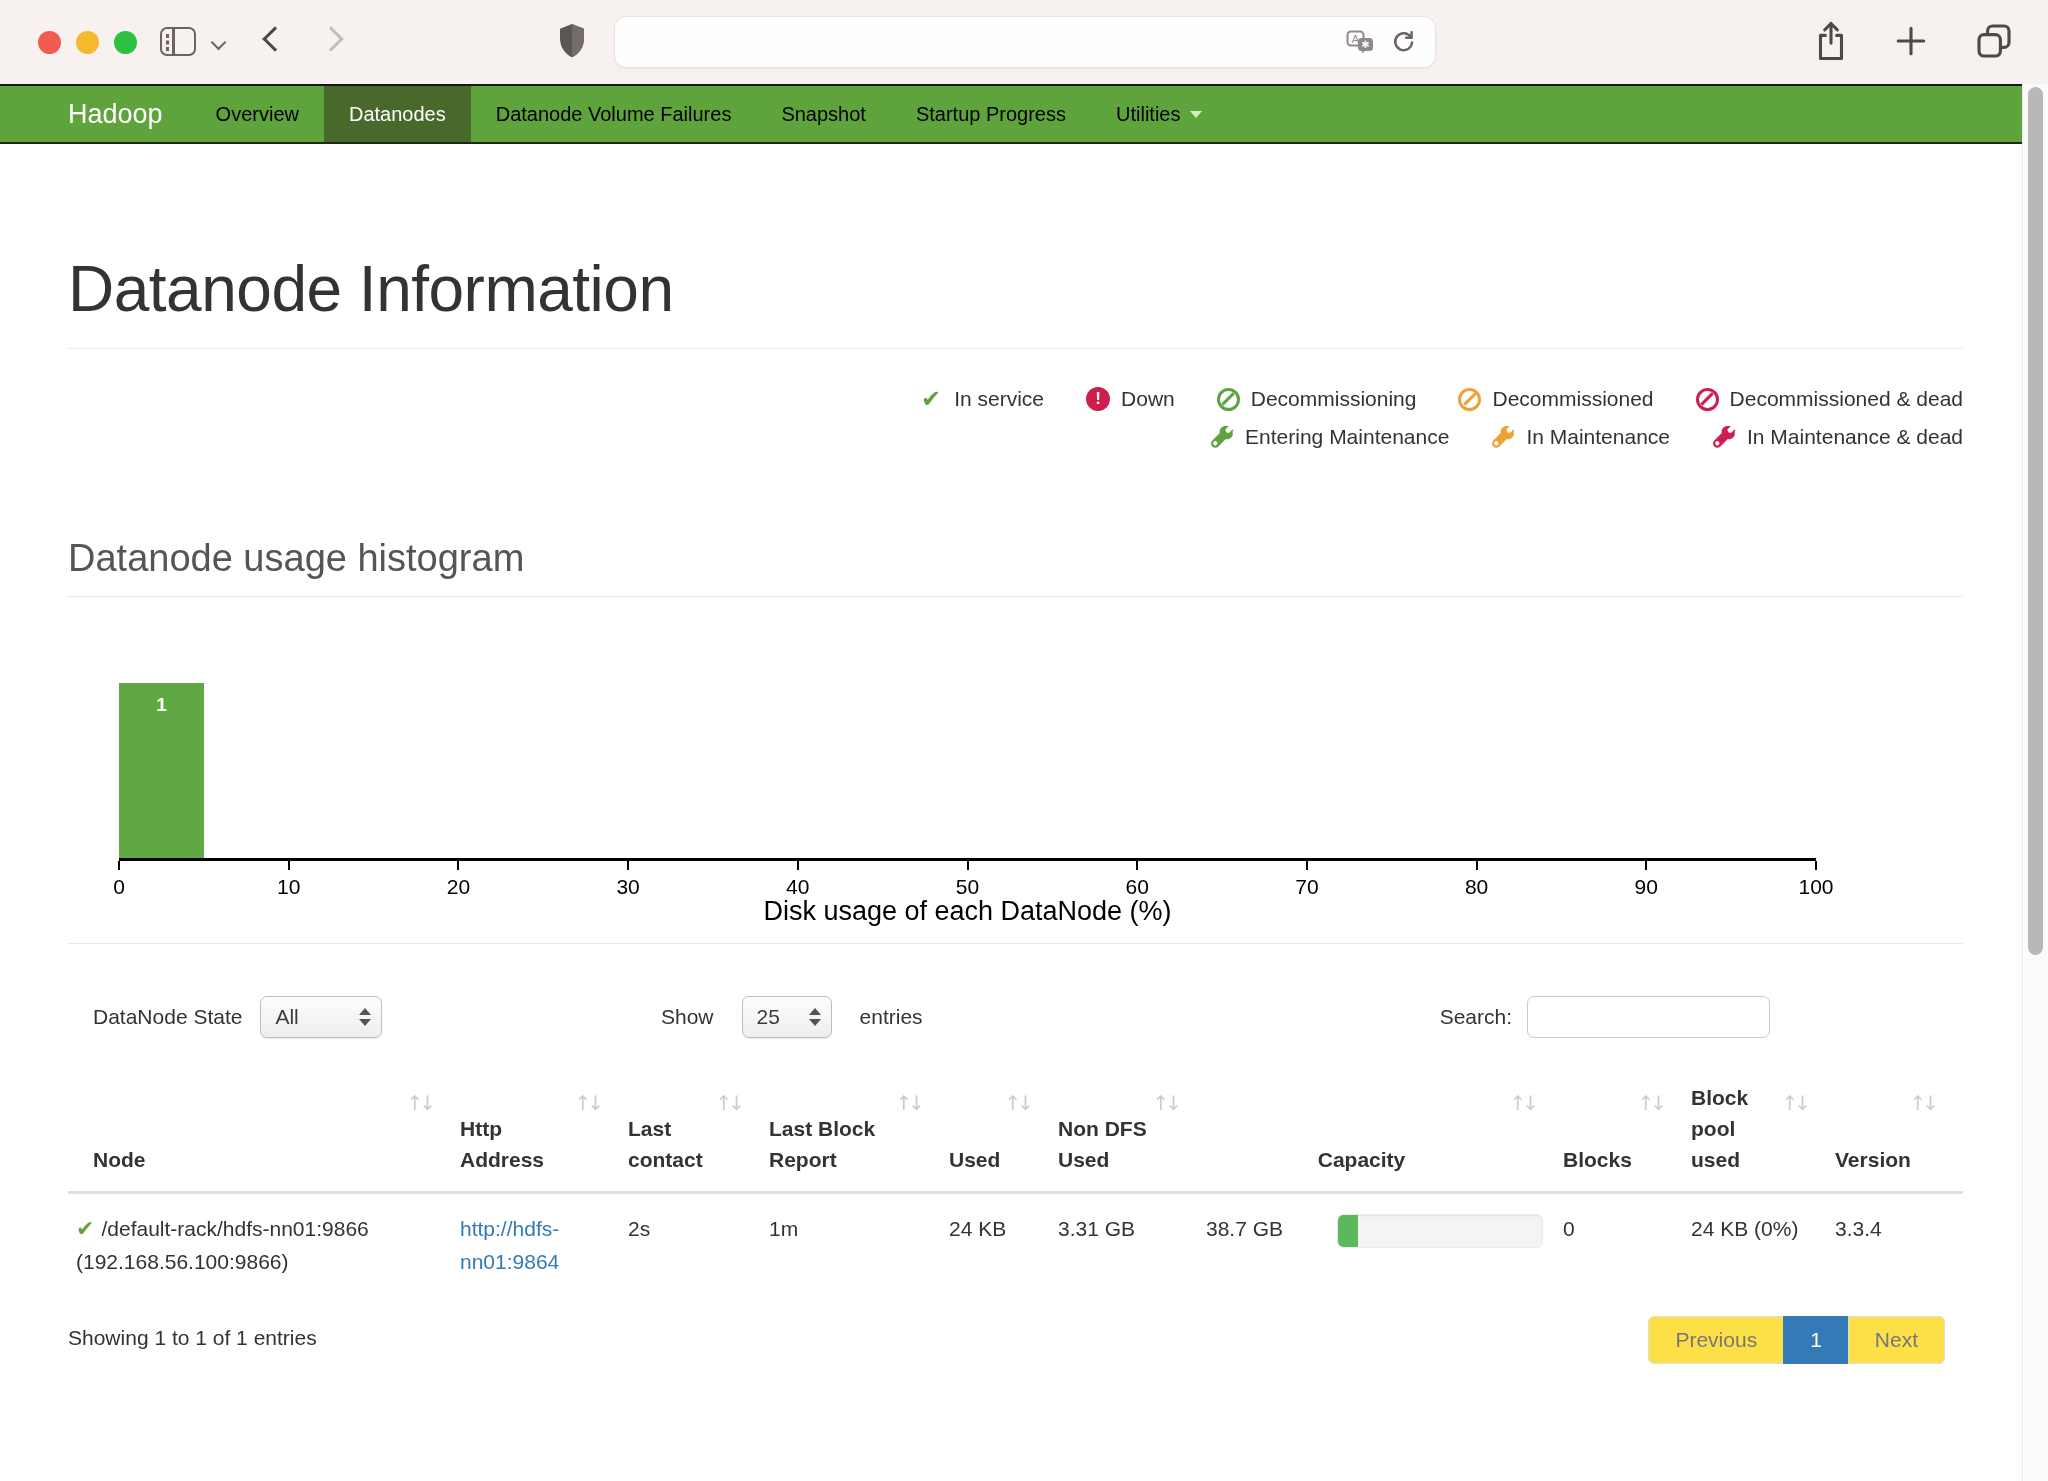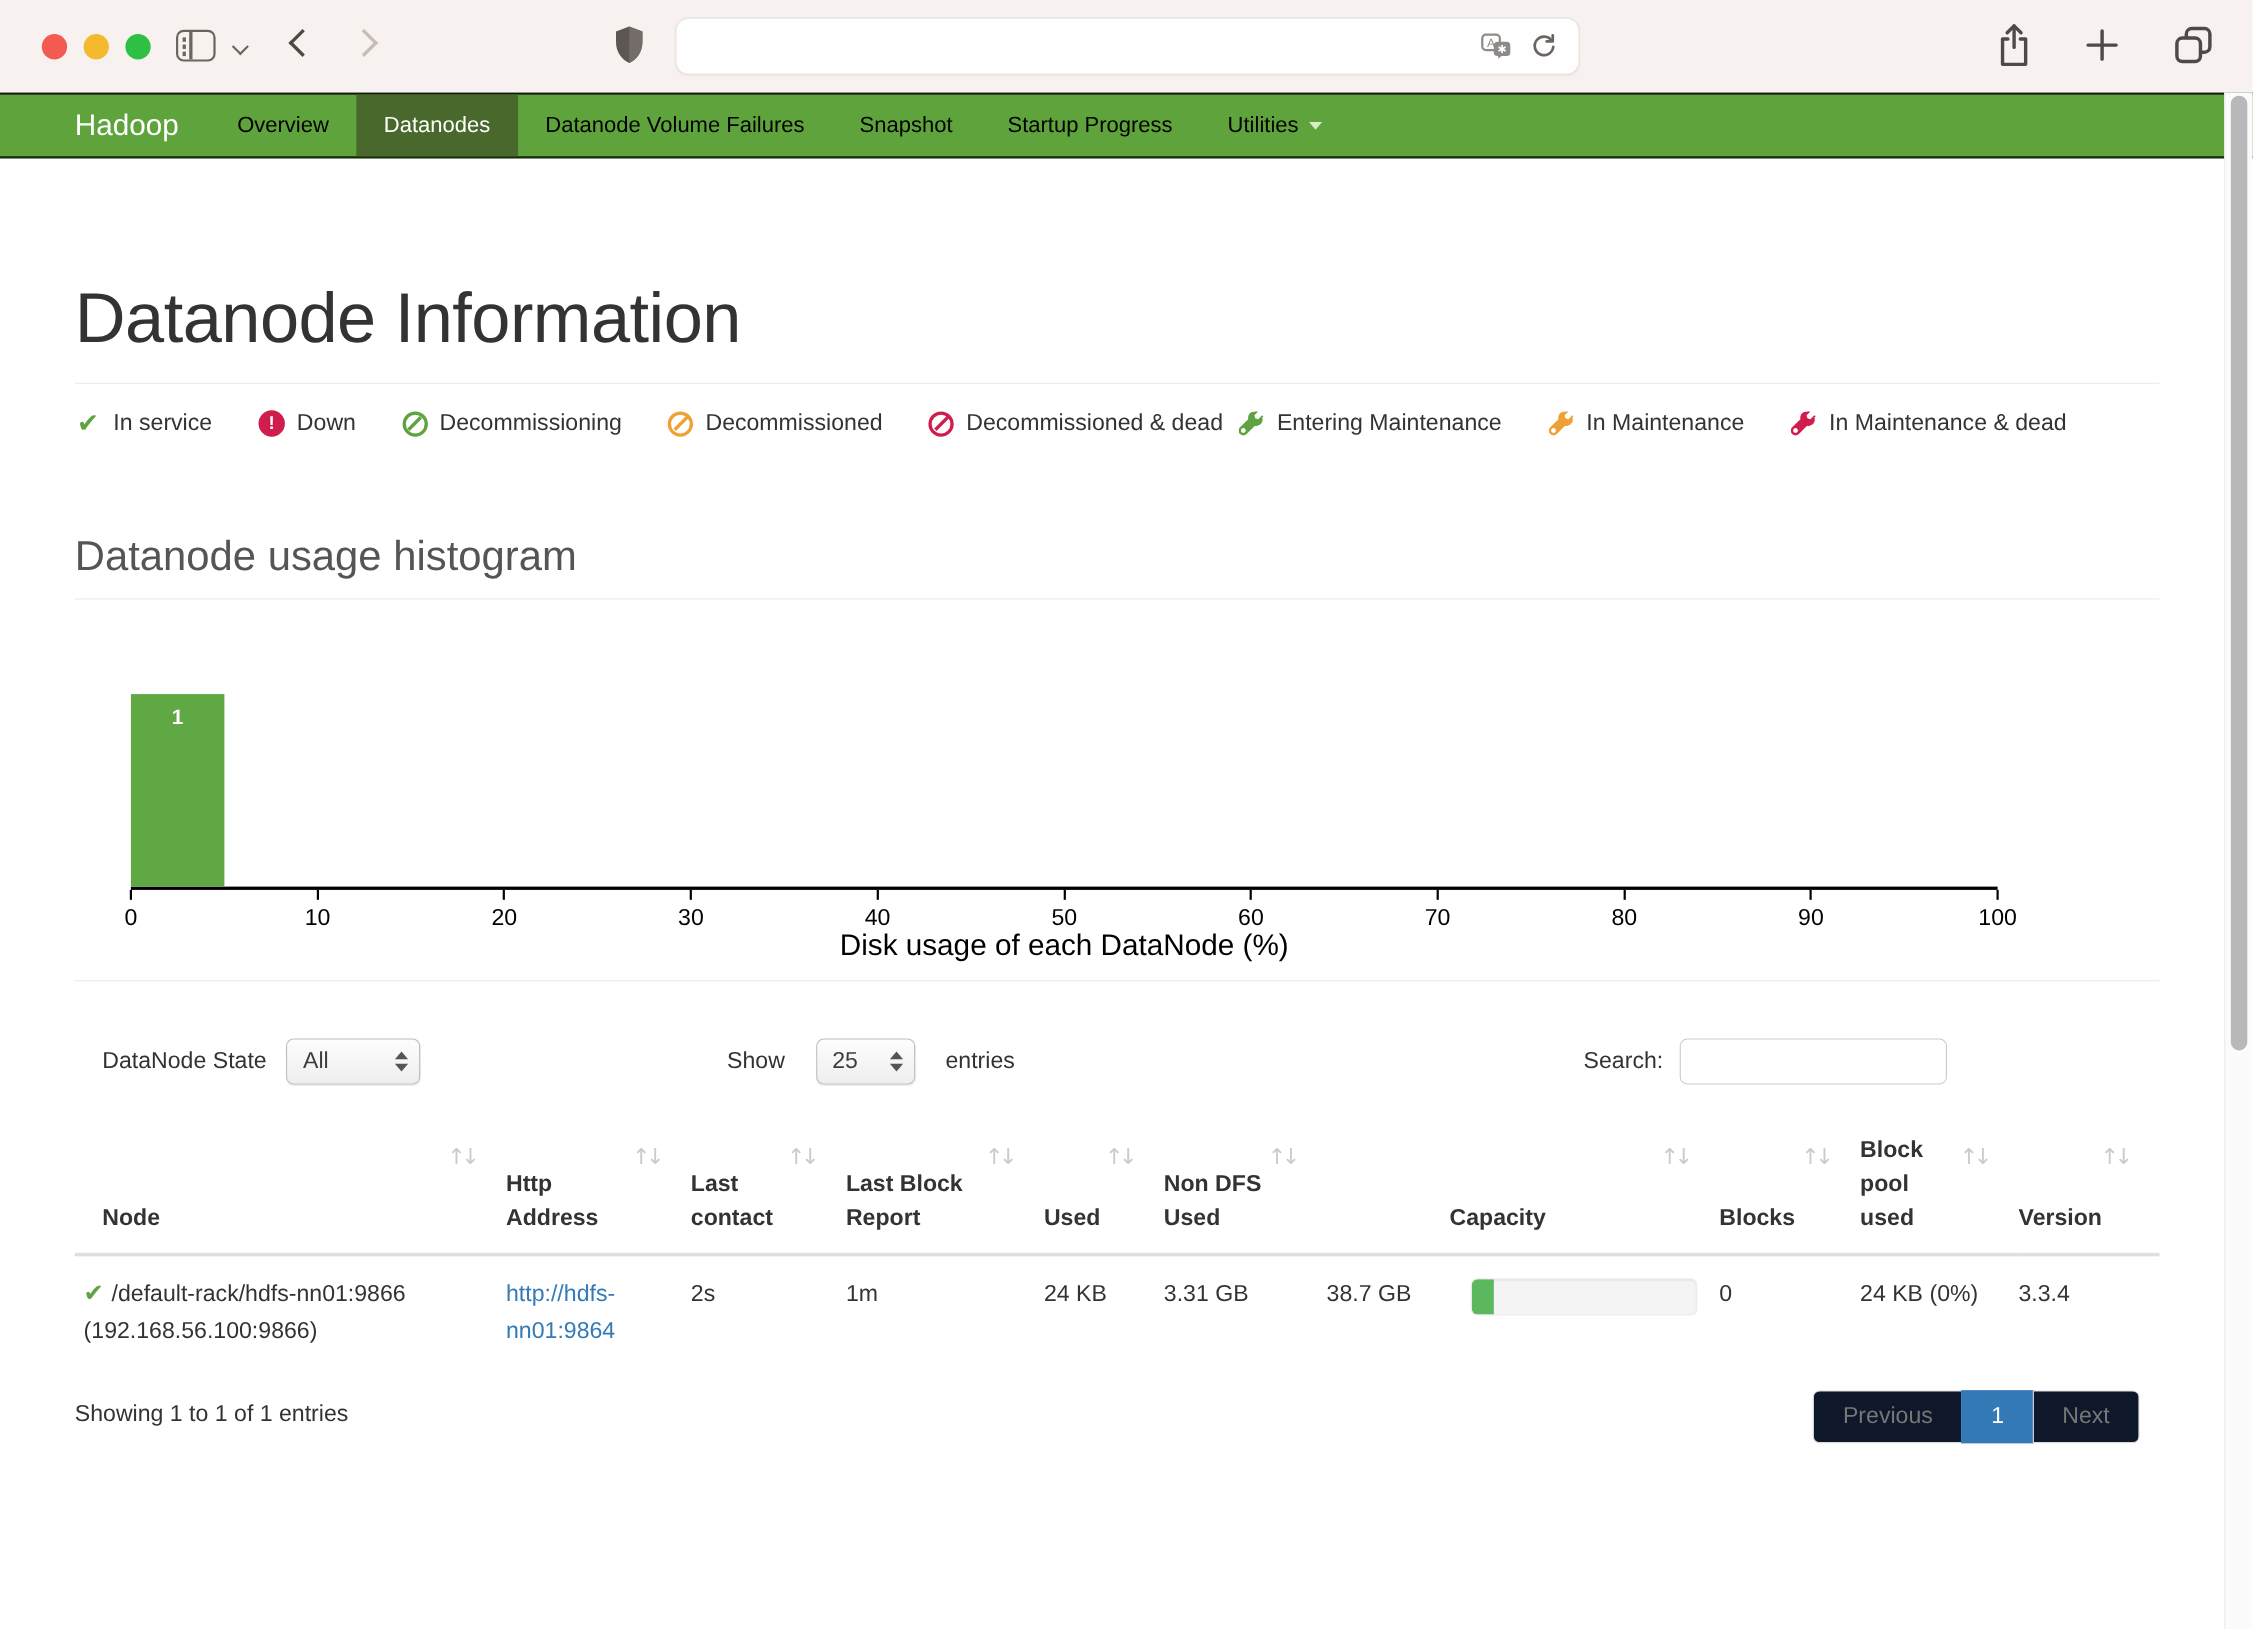--- a/index.html
+++ b/index.html
@@ -47,21 +47,21 @@
     border-left:6px solid transparent; border-right:6px solid transparent; border-top:7px solid #d8ecc5; }
 
   
   .content { padding:0 85px 0 68px; color:#333; }
   .page-header { margin-top:108px; padding-bottom:22px; border-bottom:1px solid #ececec; }
   h1 { font-size:64px; font-weight:500; color:#333; letter-spacing:-0.5px; }
   h2 { font-size:38px; font-weight:500; color:#555; }
   hr { border:0; border-top:1px solid #e9e9e9; margin:16px 0 0 0; }
 
   
-  .legend { margin-top:24px; display:flex; align-items:flex-end; gap:14px; font-size:21px; color:#333; }
+  .legend { margin-top:38px; display:flex; flex-direction:column; align-items:flex-end; gap:14px; font-size:21px; color:#333; }
   .legend-row { display:flex; gap:42px; align-items:center; }
   .legend-item { display:flex; gap:11px; align-items:center; }
   .ic { display:inline-flex; align-items:center; justify-content:center; width:24px; height:24px; }
   .ic-check::before { content:"✔"; font-family:"DejaVu Sans",sans-serif; font-size:24px; line-height:24px; }
   .ic-excl { border-radius:50%; background:currentColor; }
   .ic-excl::before { content:"!"; color:#fff; font-weight:bold; font-size:17px; line-height:22px; }
   .ic-ban { position:relative; width:23px; height:23px; border:3px solid currentColor; border-radius:50%; }
   .ic-ban::before { content:""; position:absolute; left:50%; top:50%; width:3px; height:16px;
     background:currentColor; transform:translate(-50%,-50%) rotate(45deg); }
   .lg-green  { color:#5fa341; }
@@ -117,21 +117,21 @@
   .cap-cell { display:flex; align-items:flex-start; }
   .cap-text { margin-right:54px; white-space:nowrap; }
   .progress { width:206px; height:34px; margin-top:2px; background:#f4f4f4; border:1px solid #ececec; border-radius:6px;
     box-shadow:inset 0 1px 2px rgba(0,0,0,.08); overflow:hidden; flex:none; }
   .progress-bar { height:100%; background:#5cb85c; border-radius:5px 0 0 5px; }
 
   
   .tfooter { position:relative; height:56px; margin-top:20px; }
   .summary { position:absolute; left:0; top:14px; font-size:21px; color:#333; }
   .pager { position:absolute; right:18px; top:4px; display:flex; list-style:none; }
-  .pager a { display:block; font-size:21px; padding:11px 26px; border:1px solid #ddd; background:#0f172a; color:#777;
+  .pager a { display:block; font-size:21px; padding:11px 26px; border:1px solid #ddd; background:#fde047; color:#777;
     text-decoration:none; margin-left:-1px; }
   .pager li:first-child a { border-radius:6px 0 0 6px; }
   .pager li:last-child a { border-radius:0 6px 6px 0; }
   .pager li.active a { background:#337ab7; border-color:#337ab7; color:#fff; }
 
   
   .scroll-gutter { position:absolute; top:84px; right:0; bottom:0; width:26px; background:#fbfbfb; border-left:1px solid #ececec; }
   .scroll-thumb { position:absolute; top:3px; right:5px; width:15px; height:868px; border-radius:8px; background:#b8b8b8; }
 
   svg { display:block; }

